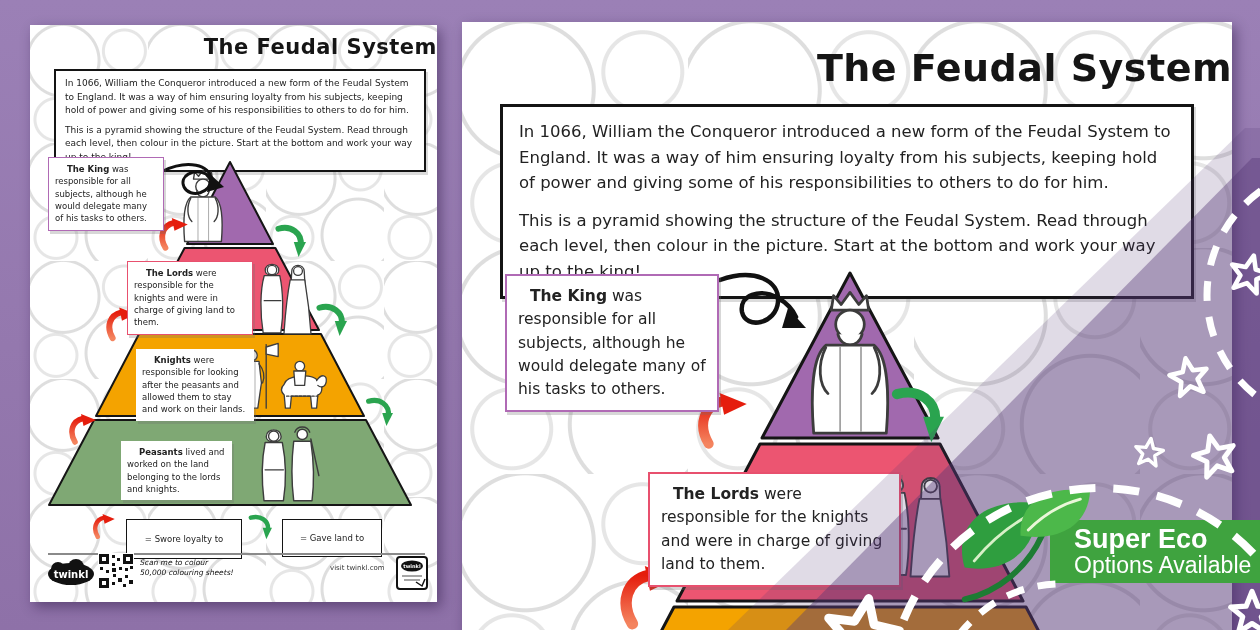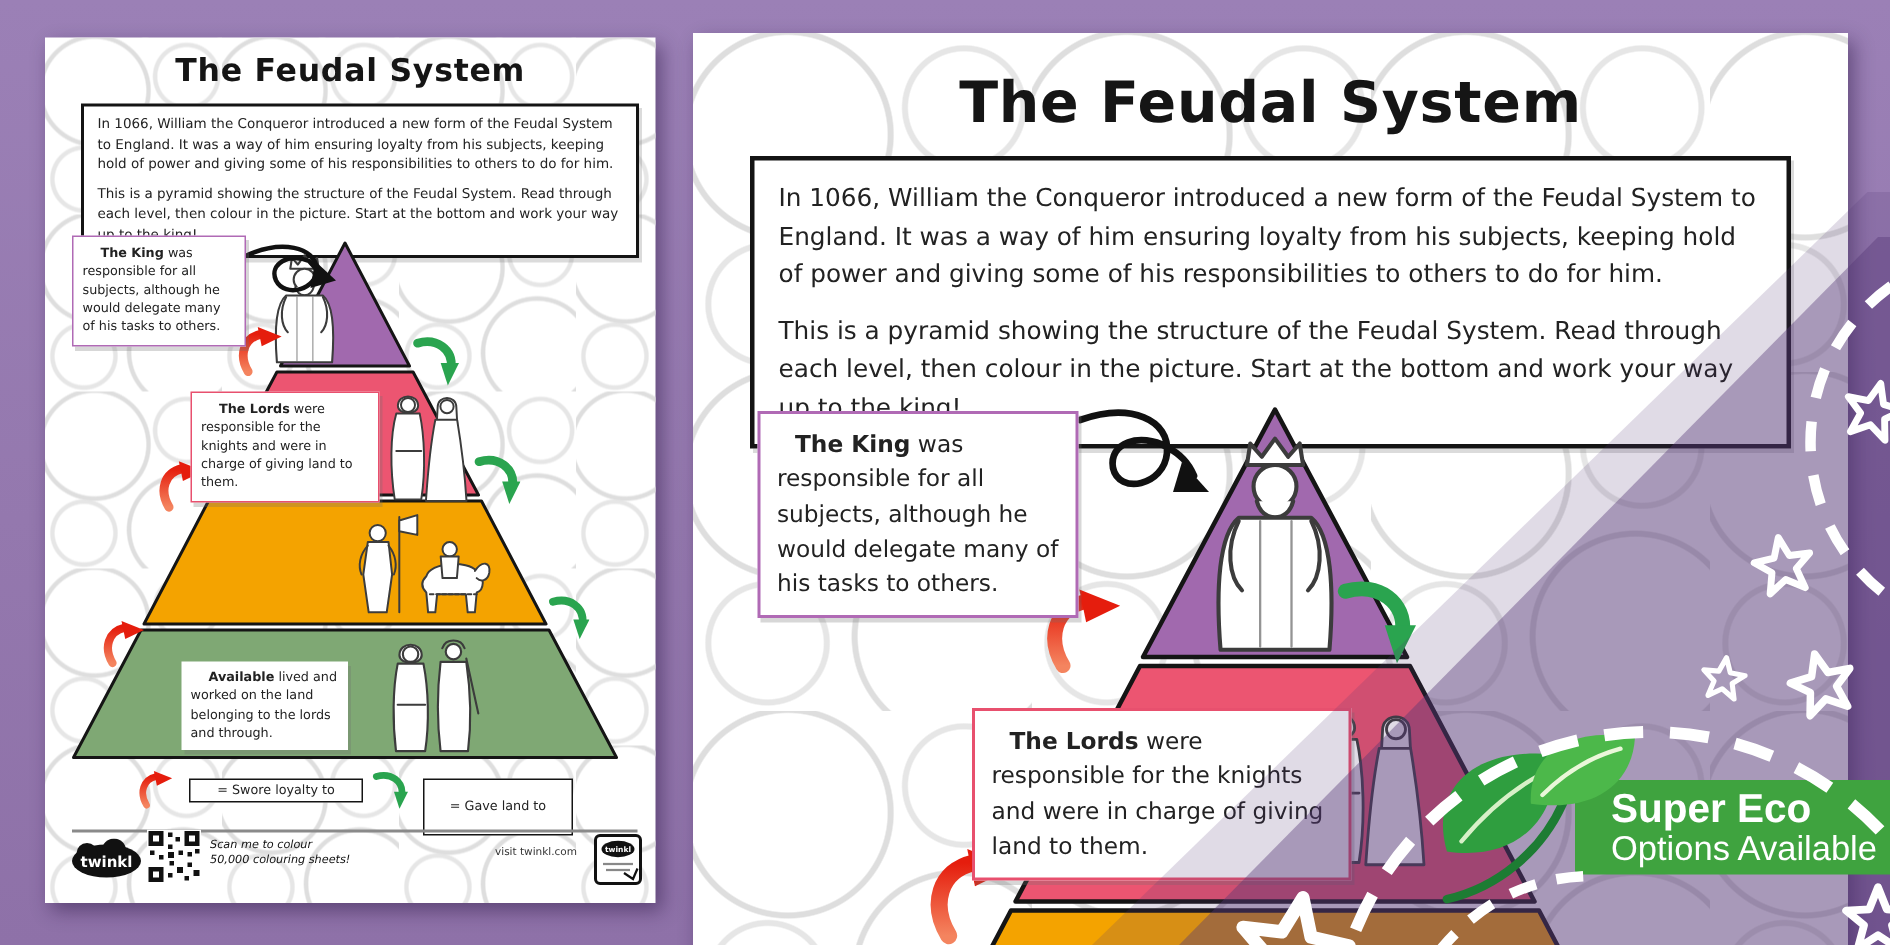--- a/index.html
+++ b/index.html
@@ -16,21 +16,21 @@
       background-size:118px 118px;}
   .knot-lg{background-color:#fff;background-image:
       radial-gradient(circle at 28% 30%, rgba(0,0,0,0) 66px,#dedede 67px,#dedede 70px,rgba(0,0,0,0) 71px),
       radial-gradient(circle at 78% 78%, rgba(0,0,0,0) 66px,#dedede 67px,#dedede 70px,rgba(0,0,0,0) 71px),
       radial-gradient(circle at 80% 22%, rgba(0,0,0,0) 37px,#e6e6e6 38px,#e6e6e6 41px,rgba(0,0,0,0) 42px),
       radial-gradient(circle at 22% 80%, rgba(0,0,0,0) 37px,#e6e6e6 38px,#e6e6e6 41px,rgba(0,0,0,0) 42px);
       background-size:226px 226px;}
   .page-left{left:30px;top:25px;width:407px;height:577px;}
   .page-right{left:462px;top:22px;width:770px;height:640px;}
   .page *{box-sizing:border-box;}
-  .ws-title{position:absolute;left:0;right:0;text-align:center;font-weight:700;color:#151515;
+  .ws-title{position:absolute;left:0;right:0;text-align:right;font-weight:700;color:#151515;
             letter-spacing:.5px;}
   .page-left  .ws-title{top:10px;font-size:21px;}
   .page-right .ws-title{top:24px;font-size:38px;}
   .intro-box{position:absolute;background:#fff;border:2px solid #141414;color:#222;
              box-shadow:2px 3px 0 rgba(110,110,110,.25);}
   .page-left  .intro-box{left:24px;top:44px;width:372px;padding:6px 9px;font-size:9px;line-height:1.5;}
   .page-right .intro-box{left:38px;top:82px;width:694px;padding:12px 16px;font-size:16.5px;line-height:1.55;border-width:3px;}
   .intro-box p{margin:0;}
   .page-left  .intro-box p + p{margin-top:6px;}
   .page-right .intro-box p + p{margin-top:12px;}
@@ -170,28 +170,31 @@
         <polygon points="180,149 194,162 177,167" fill="#111"></polygon>
       </g>
     </svg>
 
     <div class="desc-box bordered" style="left:18px;top:132px;width:116px;border-color:#b06ab5;">
       <b>The King</b><span> was responsible for all subjects, although he would delegate many of his tasks to others.</span>
     </div>
     <div class="desc-box bordered" style="left:97px;top:236px;width:126px;border-color:#e8506e;">
       <b>The Lords</b><span> were responsible for the knights and were in charge of giving land to them.</span>
     </div>
+    <div class="desc-box" style="left:106px;top:324px;width:118px;">
+      <b>Knights</b><span> were responsible for looking after the peasants and allowed them to stay and work on their lands.</span>
+    </div>
     <div class="desc-box" style="left:91px;top:416px;width:111px;">
-      <b>Available</b><span> lived and worked on the land belonging to the lords and through.</span>
+      <b>Peasants</b><span> lived and worked on the land belonging to the lords and knights.</span>
     </div>
 
     <svg class="legend-arrow" style="left:62px;top:488px;" width="26" height="28" viewBox="0 0 64 64">
         <use href="#arr-red"></use>
       </svg>
-    <div class="legend-box" style="left:96px;top:494px;width:116px;height:16px;">
+    <div class="legend-box" style="left:96px;top:494px;width:116px;height:40px;">
       <span>= Swore loyalty to</span>
     </div>
     <svg class="legend-arrow" style="left:216px;top:487px;" width="26" height="30" viewBox="0 0 64 64">
         <use href="#arr-green"></use>
       </svg>
     <div class="legend-box" style="left:252px;top:494px;width:100px;height:38px;">
       <span>= Gave land to</span>
     </div>
 
     <div class="footer-line" style="left:18px;right:12px;top:528px;"></div>

